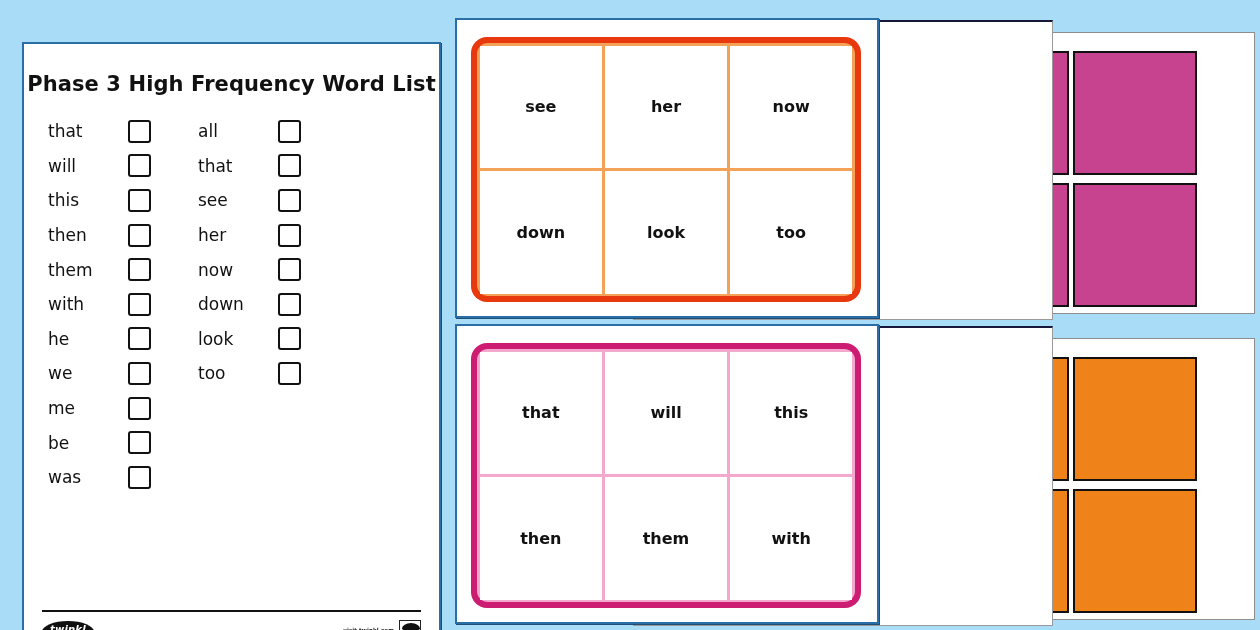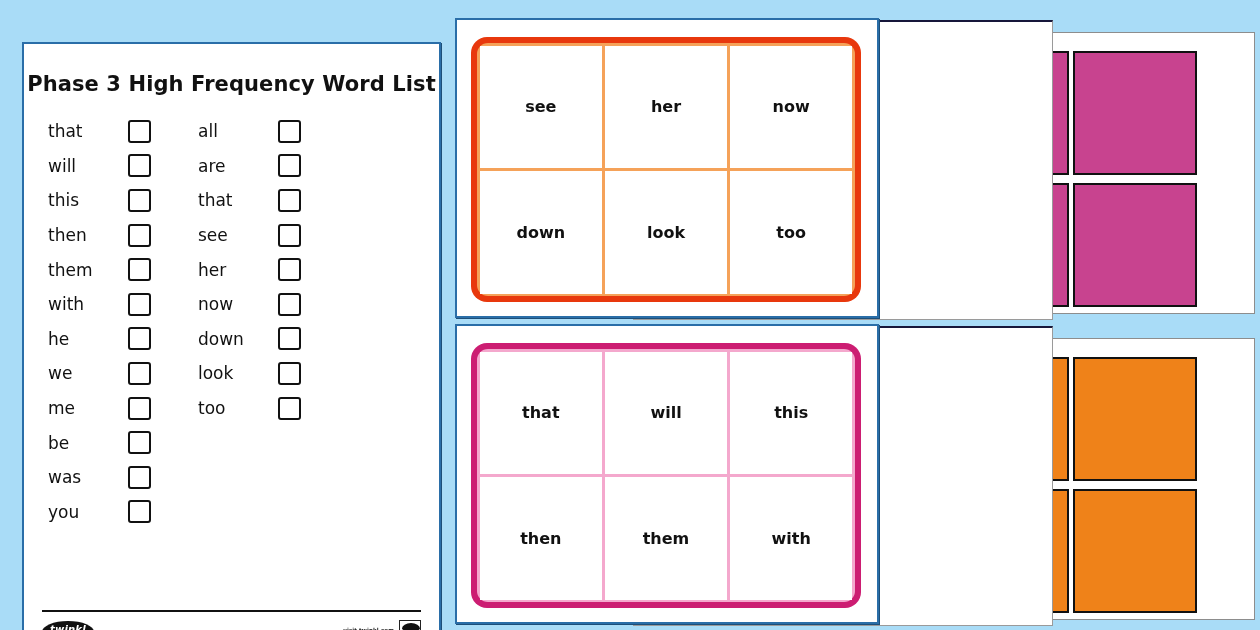--- a/index.html
+++ b/index.html
@@ -201,32 +201,24 @@
             <span class="wl-box"></span>
           </div>
           <div class="wl-row">
             <span class="wl-word">be</span>
             <span class="wl-box"></span>
           </div>
           <div class="wl-row">
             <span class="wl-word">was</span>
             <span class="wl-box"></span>
           </div>
-          <div class="wl-row">
-            <span class="wl-word">you</span>
-            <span class="wl-box"></span>
-          </div>
         </div>
       <div class="wl-col" id="wl-col-right">
           <div class="wl-row">
             <span class="wl-word">all</span>
-            <span class="wl-box"></span>
-          </div>
-          <div class="wl-row">
-            <span class="wl-word">are</span>
             <span class="wl-box"></span>
           </div>
           <div class="wl-row">
             <span class="wl-word">that</span>
             <span class="wl-box"></span>
           </div>
           <div class="wl-row">
             <span class="wl-word">see</span>
             <span class="wl-box"></span>
           </div>

